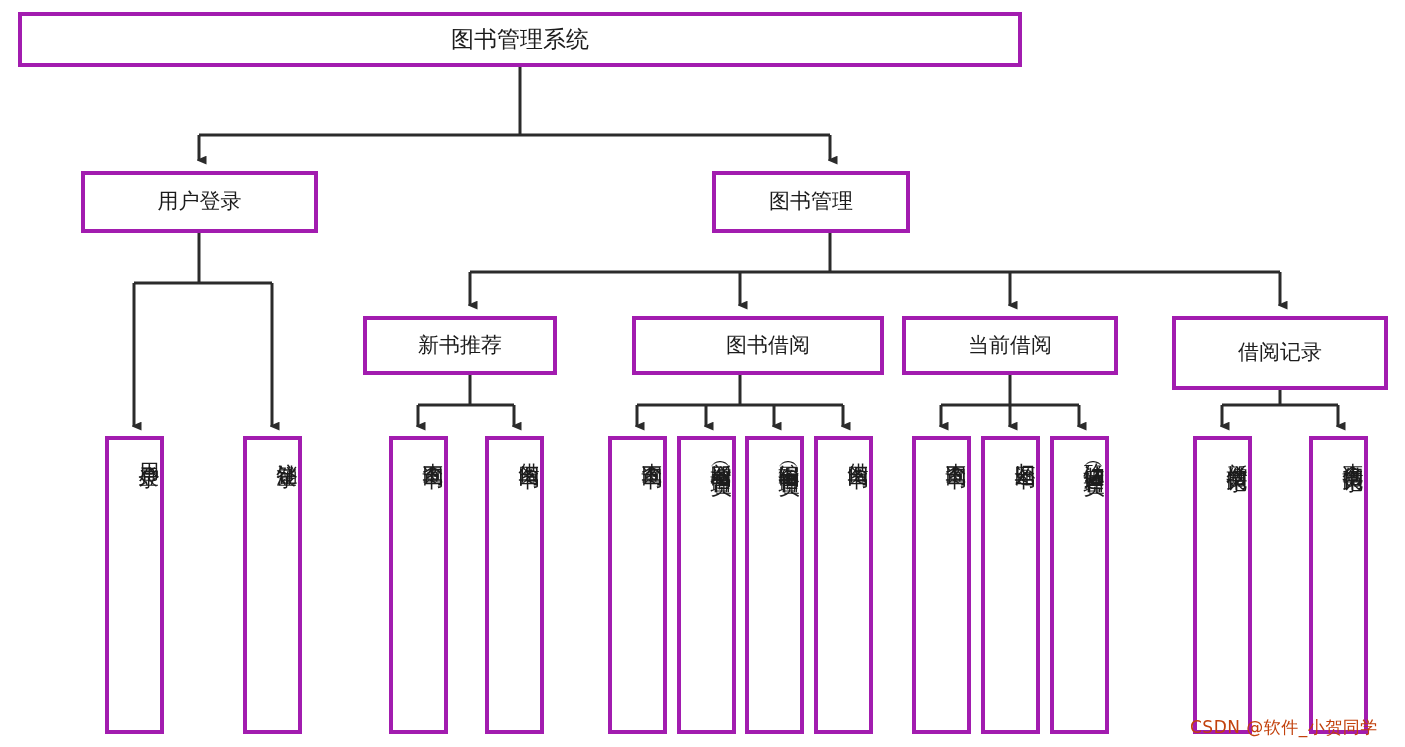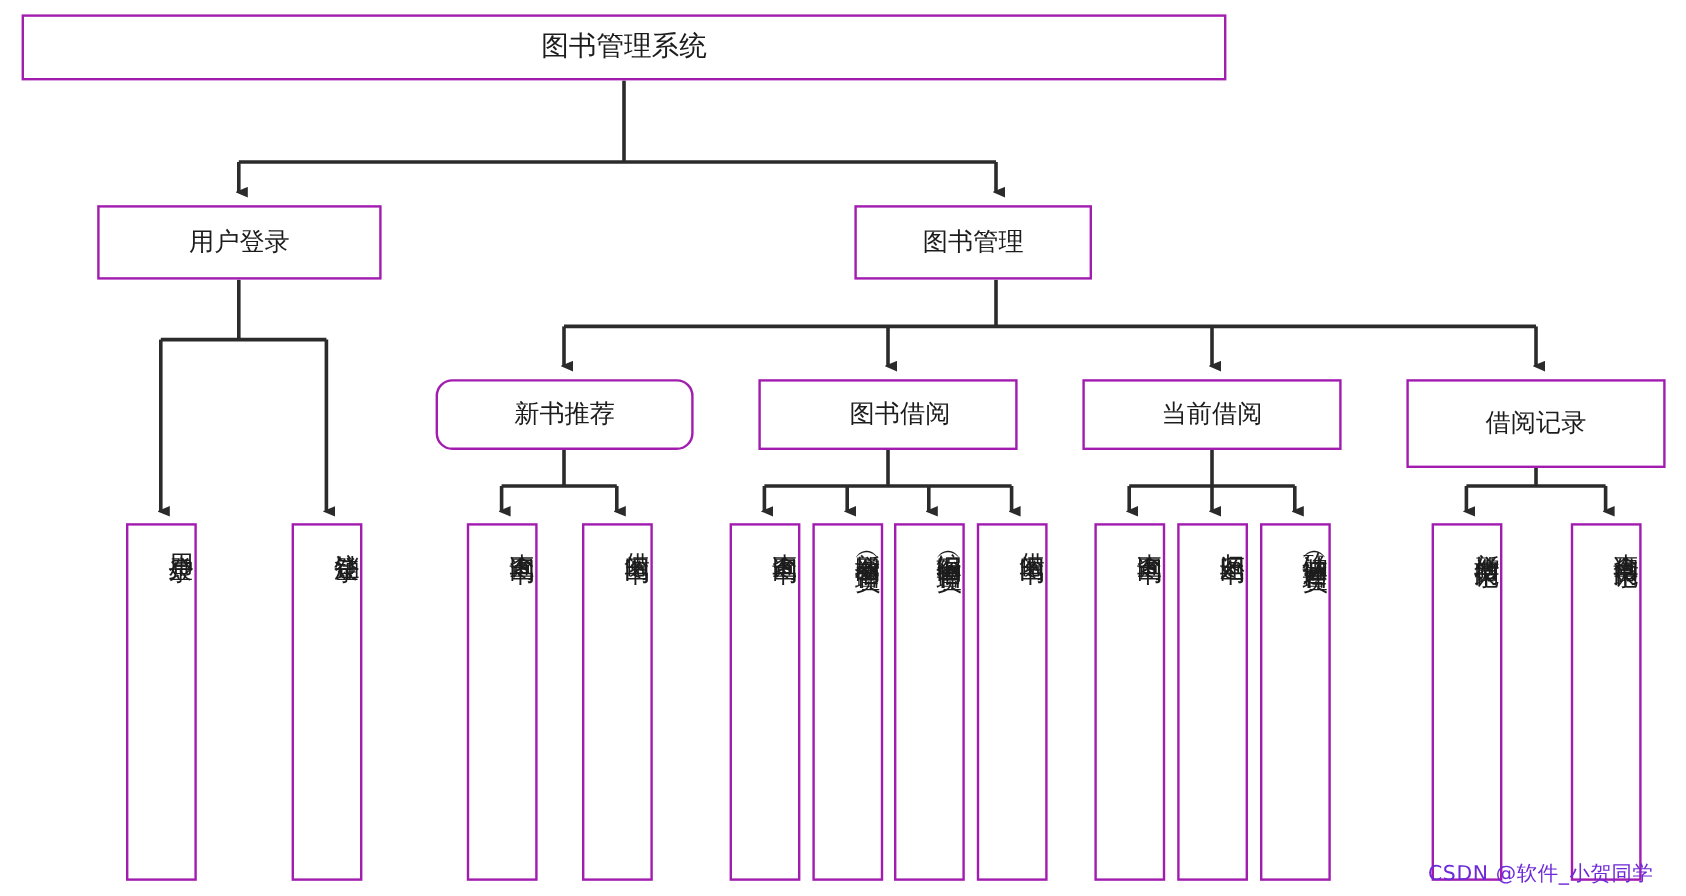--- a/index.html
+++ b/index.html
@@ -22,28 +22,29 @@
     position: absolute;
     left: 0;
     top: 0;
     width: 1405px;
     height: 747px;
     pointer-events: none;
   }
   .node {
     position: absolute;
     box-sizing: border-box;
-    border: 2px solid #a21caf;
+    border: 4px solid #a21caf;
     background: #ffffff;
     display: flex;
     align-items: center;
     justify-content: center;
     color: #1c1c1c;
     line-height: 1.12;
     text-align: right;
+    font-family: Liberation Serif, serif;
   }
   .node.root {
     font-size: 23px;
   }
   .node.branch {
     font-size: 21px;
   }
   .node.leaf {
     font-size: 21px;
     writing-mode: vertical-rl;
@@ -54,21 +55,21 @@
     justify-content: flex-start;
   }
   .leaf-text {
     writing-mode: vertical-rl;
     text-orientation: upright;
     letter-spacing: 2px;
     display: block;
   }
   .watermark {
     position: absolute;
-    color: #6d28d9;
+    color: #c2410c;
     font-size: 17px;
     white-space: nowrap;
     letter-spacing: 0.5px;
   }
 </style>
 </head>
 <body>
 
 <div id="canvas">
 
@@ -126,24 +127,24 @@
     <span>图书管理系统</span>
   </div>
 
   <div class="node branch" style="left:81px; top:171px; width:237px; height:62px;">
     <span>用户登录</span>
   </div>
   <div class="node branch" style="left:712px; top:171px; width:198px; height:62px;">
     <span>图书管理</span>
   </div>
 
-  <div class="node branch" style="left:363px; top:316px; width:215px; height:59px;border-radius:14px;">
+  <div class="node branch" style="left:363px; top:316px; width:194px; height:59px;">
     <span>新书推荐</span>
   </div>
-  <div class="node branch" style="left:632px; top:316px; width:216px; height:59px;padding-left:20px;">
+  <div class="node branch" style="left:632px; top:316px; width:252px; height:59px;padding-left:20px;">
     <span>图书借阅</span>
   </div>
   <div class="node branch" style="left:902px; top:316px; width:216px; height:59px;">
     <span>当前借阅</span>
   </div>
   <div class="node branch" style="left:1172px; top:316px; width:216px; height:74px;">
     <span>借阅记录</span>
   </div>
 
   <div class="node leaf" style="left:105px; top:436px; width:59px; height:298px;">

